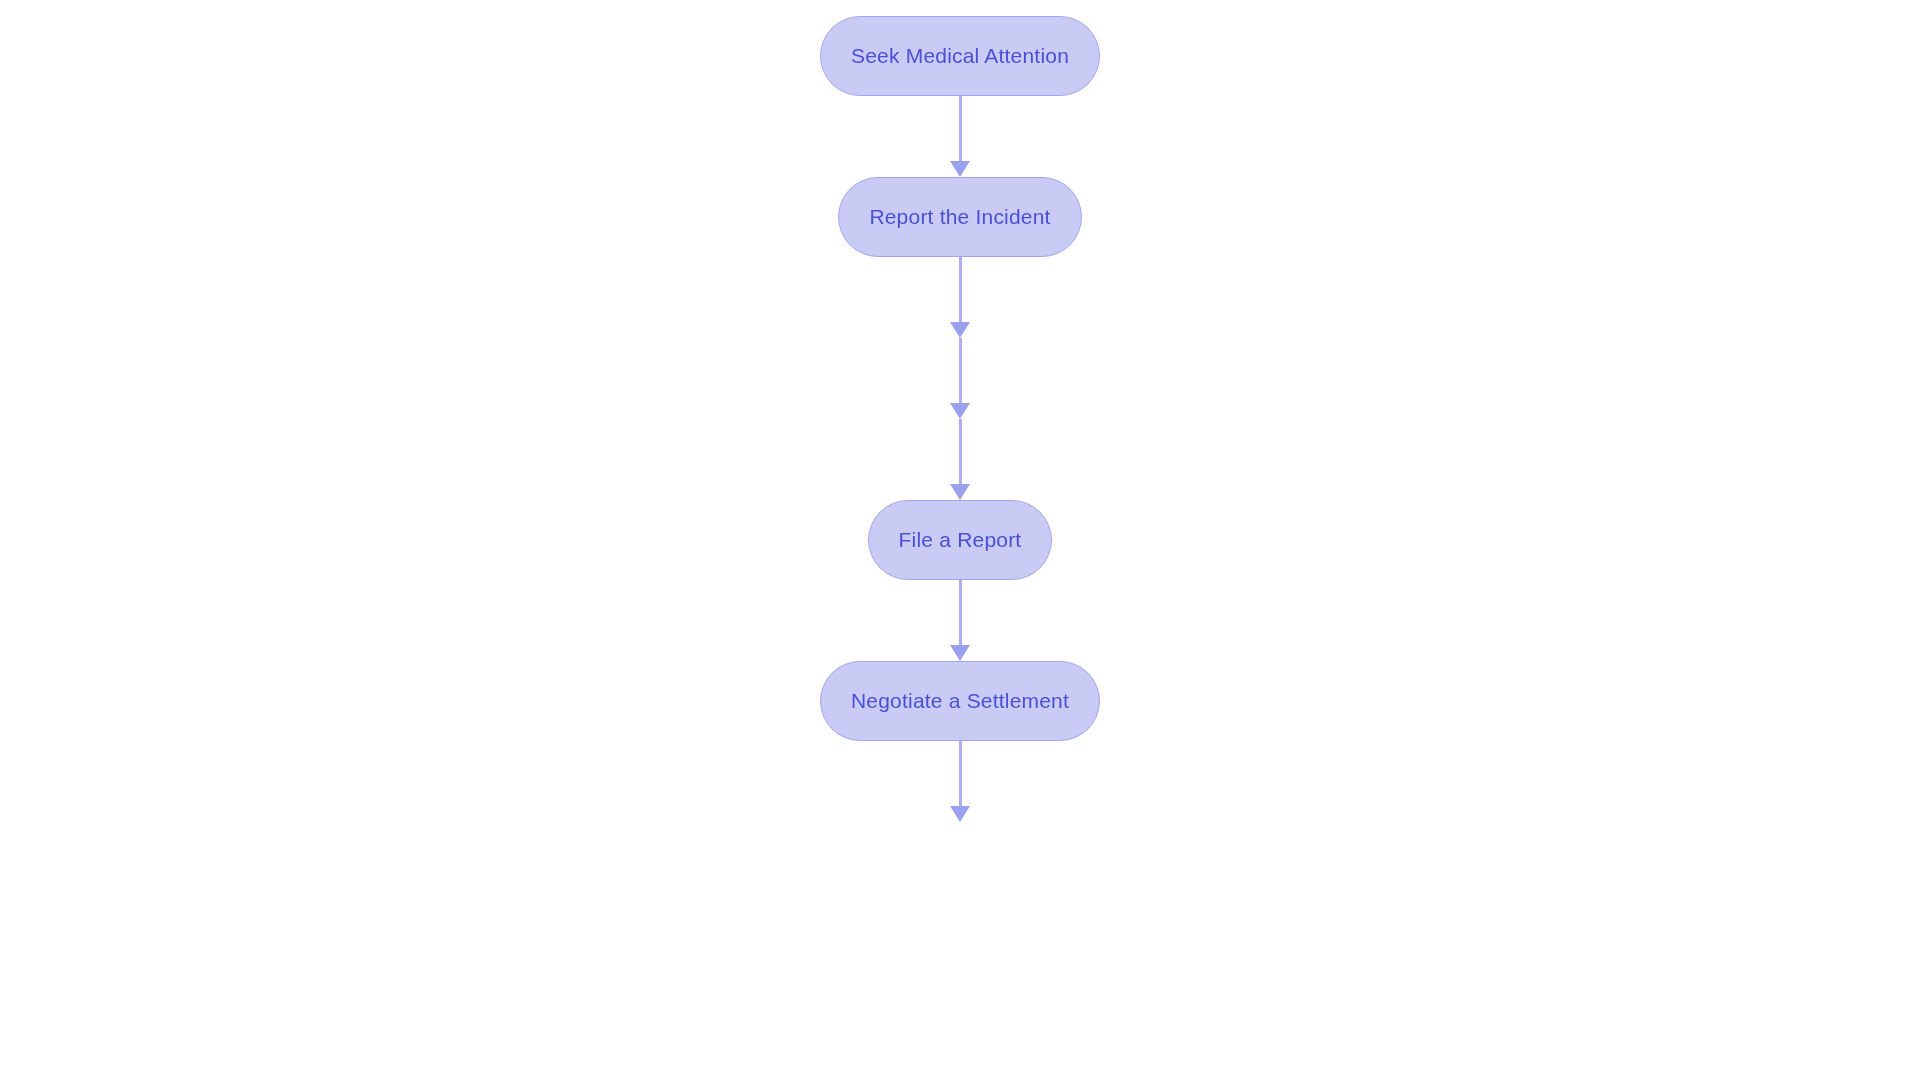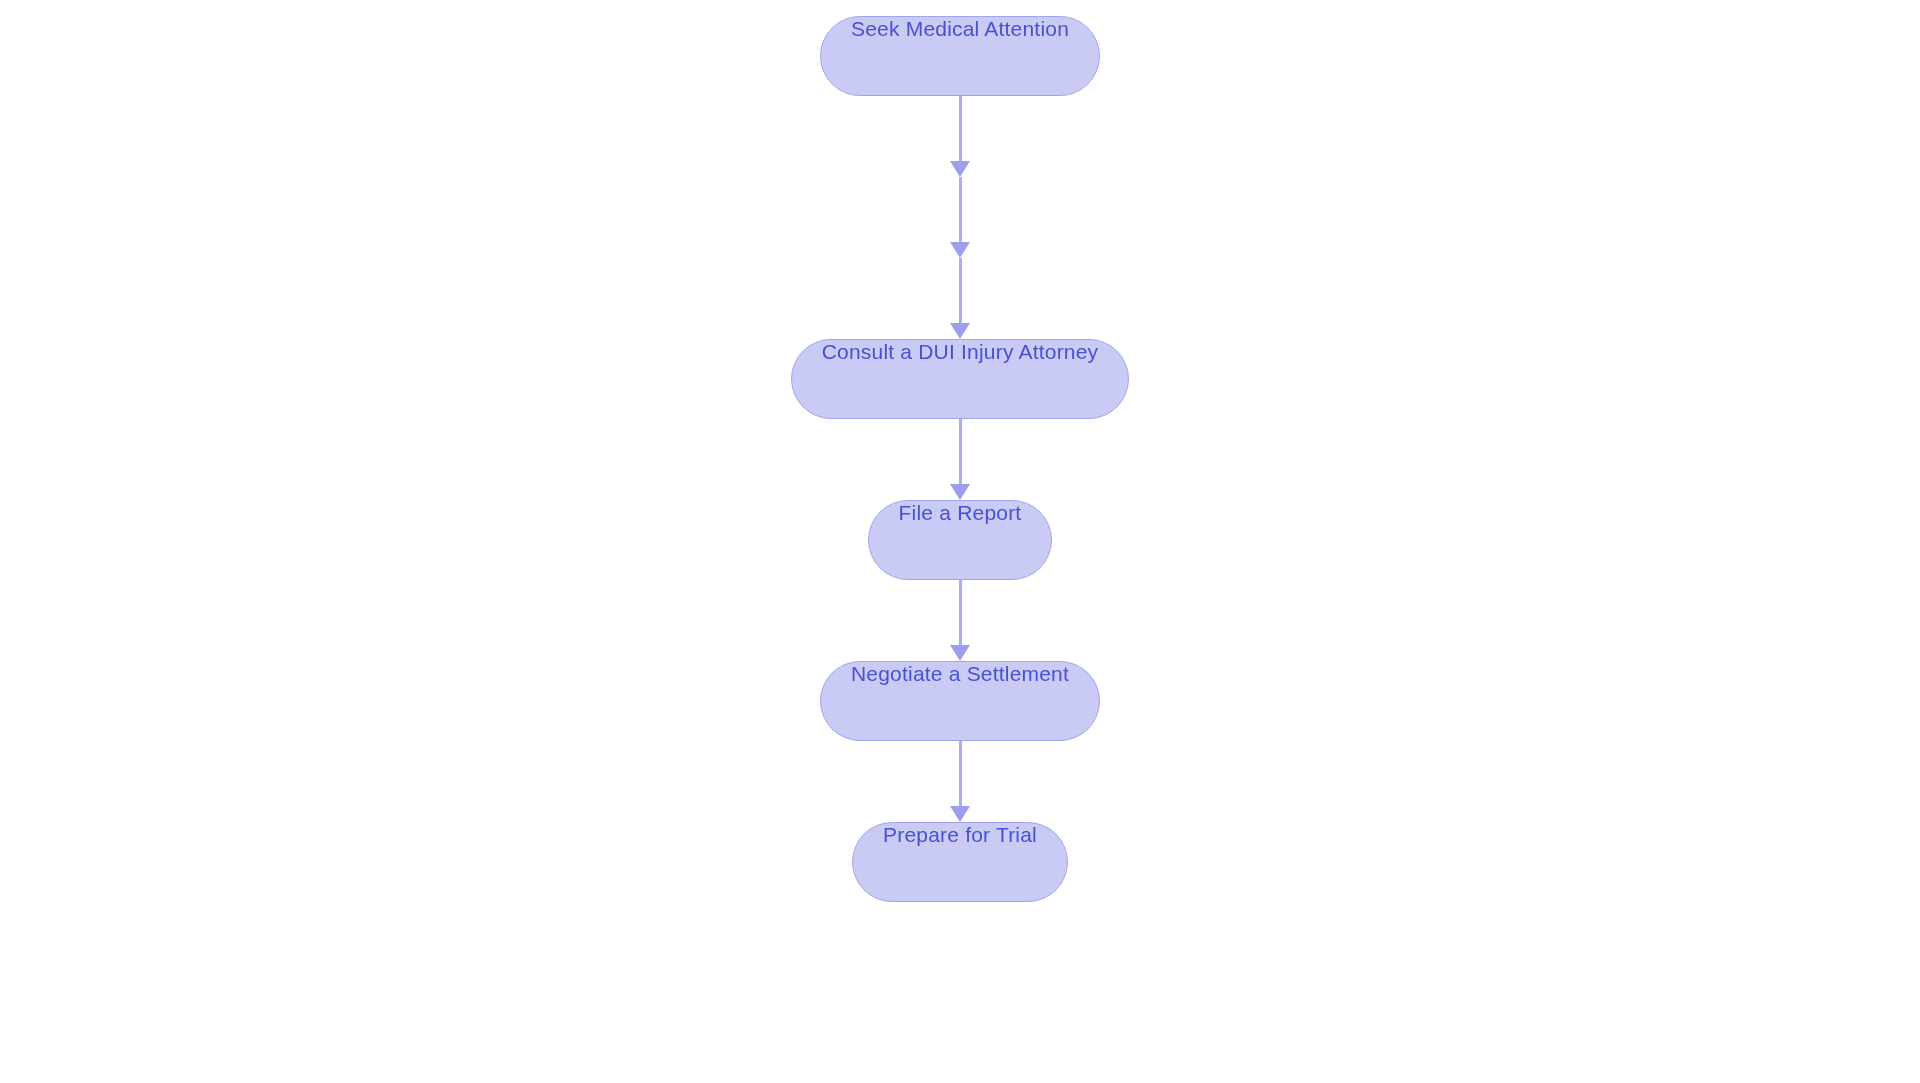--- a/index.html
+++ b/index.html
@@ -25,21 +25,21 @@
     align-items: center;
   }
   .flow-node {
     box-sizing: border-box;
     height: 80px;
     padding: 0 30px;
     border-radius: 40px;
     background: #c9cbf5;
     border: 1.5px solid #a0a5ef;
     display: flex;
-    align-items: flex-start;
+    align-items: center;
     justify-content: center;
     white-space: nowrap;
   }
   .flow-node .node-label {
     color: #4a50d4;
     font-size: 21px;
     font-weight: 400;
     letter-spacing: 0.2px;
   }
   .connector {
@@ -74,35 +74,35 @@
 
     <div class="flow-node">
       <span class="node-label">Seek Medical Attention</span>
     </div>
 
     <div class="connector">
       <div class="edge-line"></div>
       <div class="arrowhead"></div>
     </div>
 
+    <div class="flow-node">
+      <span class="node-label">Report the Incident</span>
+    </div>
 
     <div class="connector">
       <div class="edge-line"></div>
       <div class="arrowhead"></div>
     </div>
 
 
     <div class="connector">
       <div class="edge-line"></div>
       <div class="arrowhead"></div>
     </div>
 
-    <div class="flow-node">
-      <span class="node-label">Consult a DUI Injury Attorney</span>
-    </div>
 
     <div class="connector">
       <div class="edge-line"></div>
       <div class="arrowhead"></div>
     </div>
 
     <div class="flow-node">
       <span class="node-label">File a Report</span>
     </div>
 
@@ -113,18 +113,15 @@
 
     <div class="flow-node">
       <span class="node-label">Negotiate a Settlement</span>
     </div>
 
     <div class="connector">
       <div class="edge-line"></div>
       <div class="arrowhead"></div>
     </div>
 
-    <div class="flow-node">
-      <span class="node-label">Prepare for Trial</span>
-    </div>
 
   </div>
 </div>
 
 </body></html>

